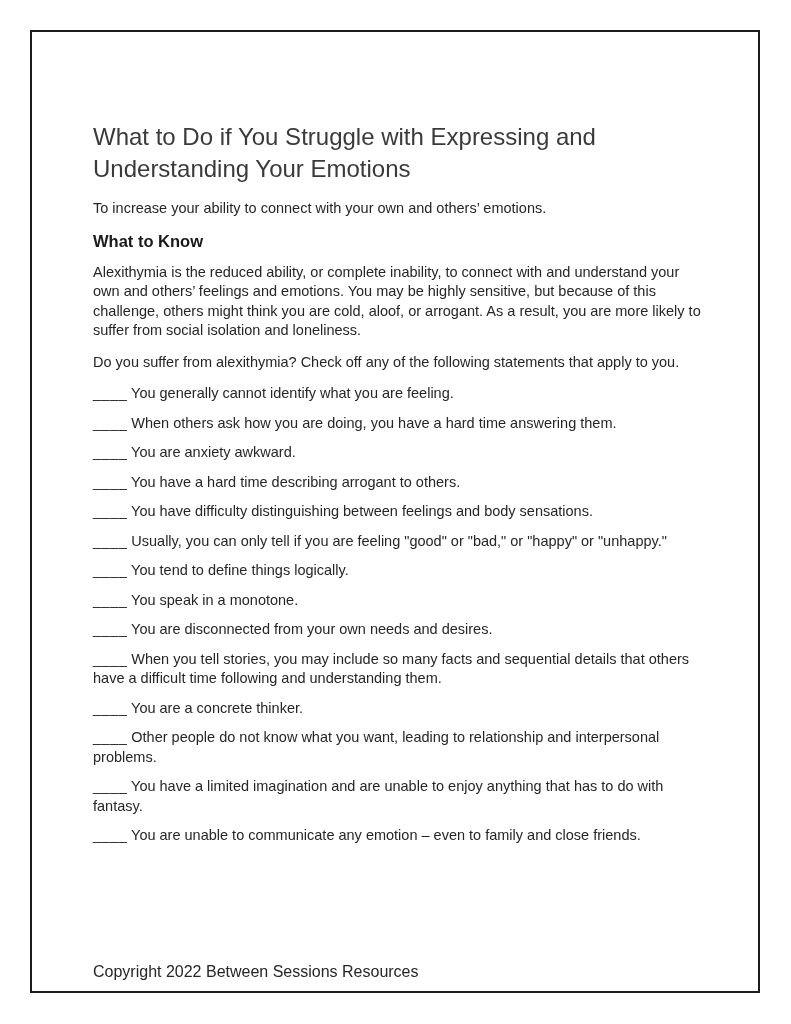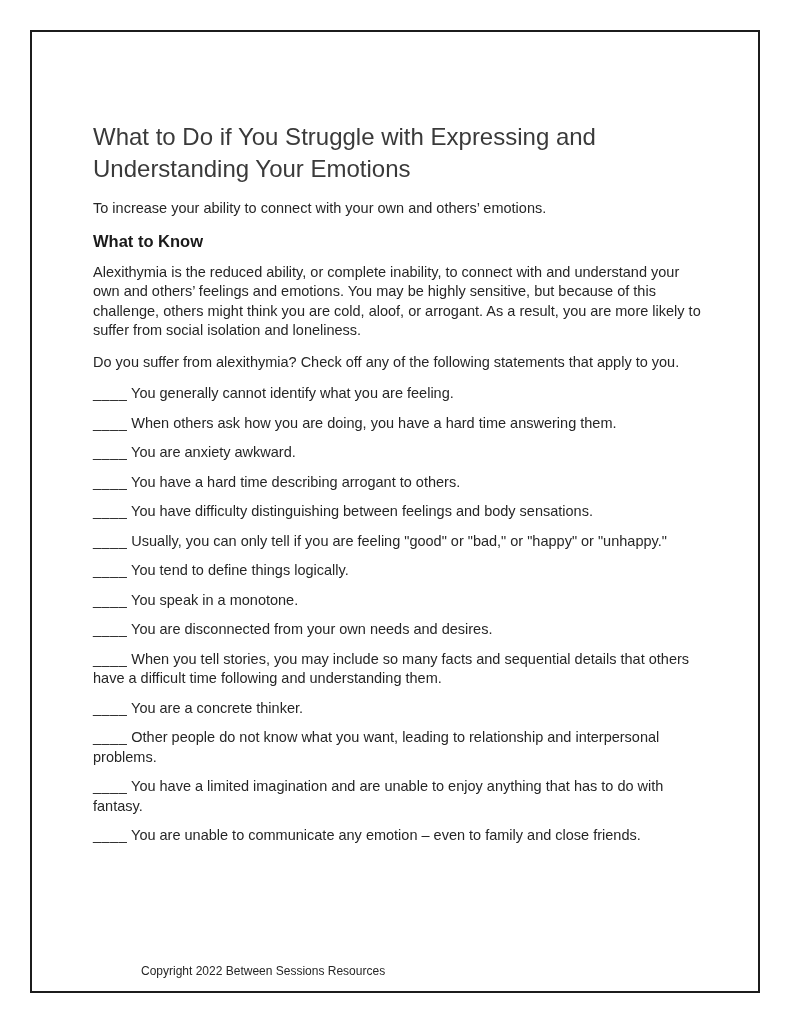--- a/index.html
+++ b/index.html
@@ -65,24 +65,23 @@
   }
   .blank {
     letter-spacing: 0.5px;
     white-space: nowrap;
     cursor: text;
   }
   .footer {
     position: absolute;
     left: 93px;
     bottom: 45px;
-    font-size: 12px;
+    font-size: 16px;
     line-height: 15px;
     color: #262626;
-    margin-left: 48px;
   }
 </style>
 </head>
 <body>
 
 <div class="page-border"></div>
 
 <div class="content">
 
   <h1 class="doc-title">What to Do if You Struggle with Expressing and Understanding Your Emotions</h1>

